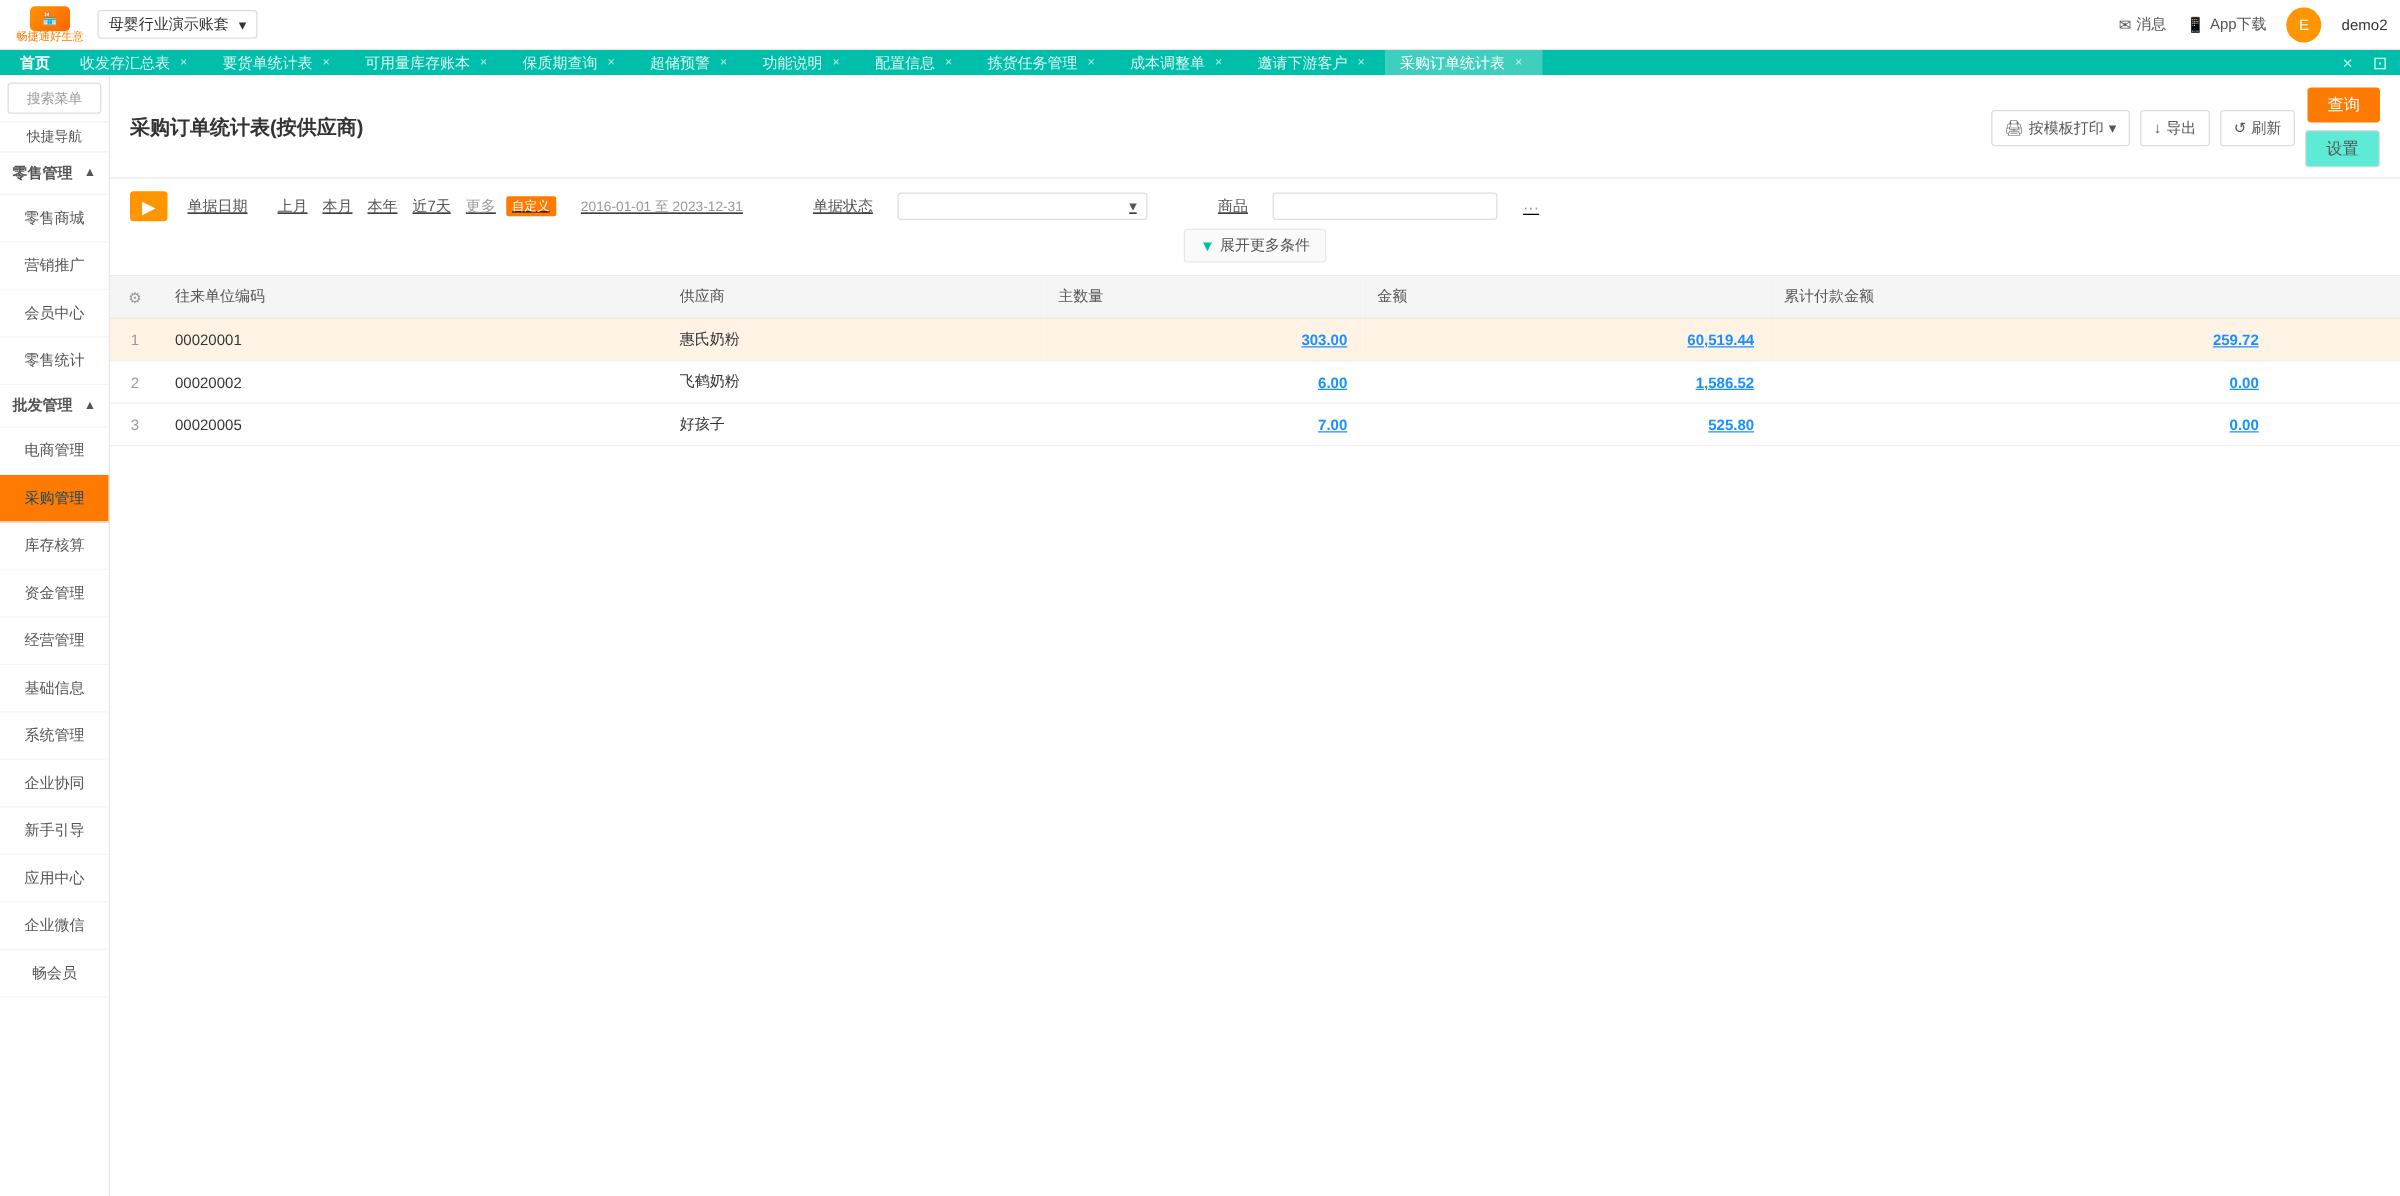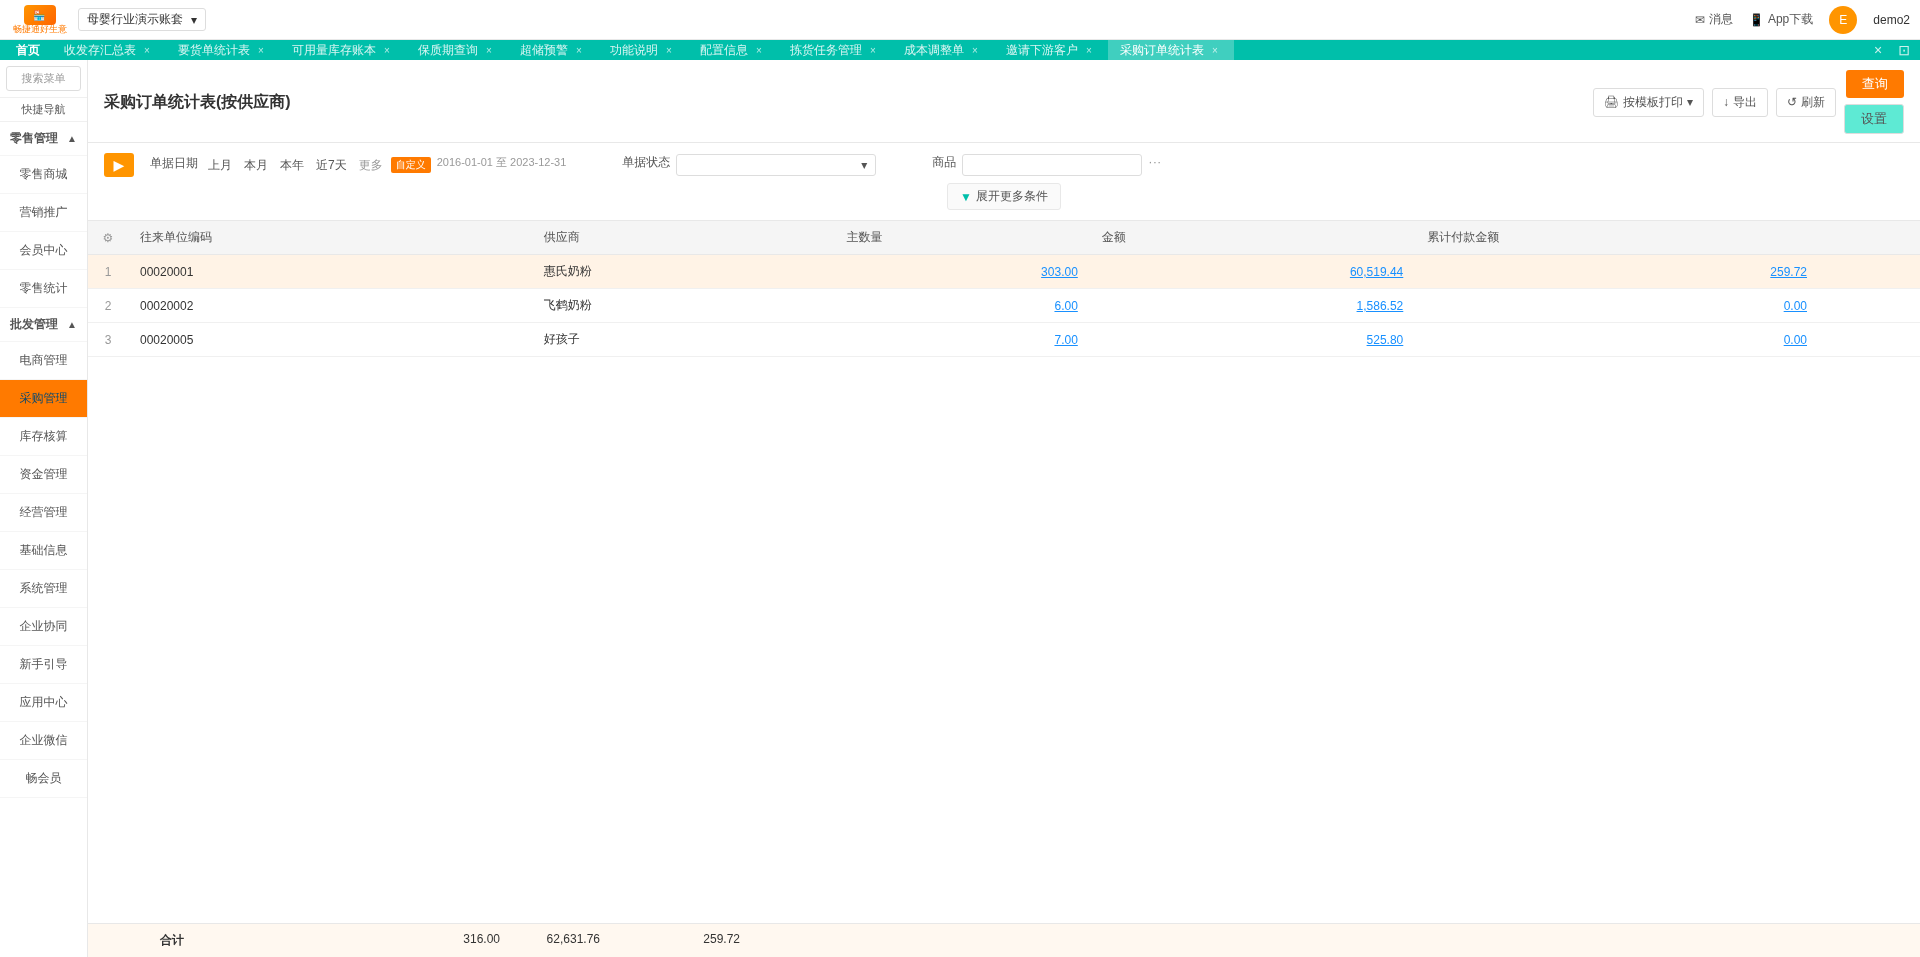--- a/index.html
+++ b/index.html
@@ -51,21 +51,21 @@
     .page-actions { display: flex; align-items: center; gap: 8px; }
     .btn-template { display: flex; align-items: center; gap: 4px; padding: 5px 10px; border: 1px solid #ddd; border-radius: 3px; background: #fff; font-size: 12px; color: #555; cursor: pointer; }
     .btn-export { display: flex; align-items: center; gap: 4px; padding: 5px 10px; border: 1px solid #ddd; border-radius: 3px; background: #fff; font-size: 12px; color: #555; cursor: pointer; }
     .btn-refresh { display: flex; align-items: center; gap: 4px; padding: 5px 10px; border: 1px solid #ddd; border-radius: 3px; background: #fff; font-size: 12px; color: #555; cursor: pointer; }
     .btn-query { padding: 5px 16px; background: #ff7a00; color: white; border: none; border-radius: 3px; font-size: 13px; cursor: pointer; }
     .btn-settings { display: block; padding: 5px 16px; background: #5eead4; color: #555; border: 1px solid #ddd; border-radius: 3px; font-size: 13px; cursor: pointer; }
 
     
     .filter-area { background: #fff; padding: 10px 16px; border-bottom: 1px solid #e8e8e8; }
     .filter-row { display: flex; align-items: center; gap: 16px; flex-wrap: wrap; }
-    .filter-group { display: flex; gap: 6px; }
+    .filter-group { display: flex; align-items: center; gap: 20px; text-decoration: underline; }
     .filter-label { font-size: 12px; color: #555; white-space: nowrap; }
     .filter-date-shortcuts { display: flex; align-items: center; gap: 4px; }
     .date-shortcut { font-size: 12px; color: #555; cursor: pointer; padding: 2px 4px; }
     .date-shortcut.more { color: #999; }
     .custom-badge { background: #ff7a00; color: white; font-size: 10px; padding: 1px 5px; border-radius: 2px; }
     .date-range { font-size: 11px; color: #999; }
     .filter-select { display: flex; align-items: center; gap: 4px; border: 1px solid #ddd; border-radius: 3px; padding: 3px 8px; min-width: 120px; background: #fff; cursor: pointer; font-size: 12px; color: #555; }
     .filter-select-wide { min-width: 200px; }
     .filter-input { border: 1px solid #ddd; border-radius: 3px; padding: 3px 8px; font-size: 12px; color: #555; min-width: 180px; }
     .expand-btn { display: flex; align-items: center; gap: 4px; font-size: 12px; color: #555; cursor: pointer; padding: 4px 12px; border: 1px solid #e8e8e8; border-radius: 3px; background: #fafafa; }
@@ -76,21 +76,21 @@
     
     .table-area { flex: 1; overflow: auto; background: #fff; margin: 0; }
     table { width: 100%; border-collapse: collapse; }
     thead tr { background: #f5f5f5; }
     th { padding: 8px 12px; text-align: left; font-size: 12px; color: #555; border-bottom: 1px solid #e8e8e8; font-weight: normal; white-space: nowrap; }
     td { padding: 8px 12px; font-size: 12px; color: #333; border-bottom: 1px solid #f0f0f0; white-space: nowrap; }
     .td-link { color: #1890ff; text-decoration: underline; cursor: pointer; }
     tr.selected td { background: #fff3e6; }
     .row-num { color: #999; text-align: center; }
     .checkbox-col { width: 40px; text-align: center; }
-    .td-right { text-align: right; }
+    .td-right { text-align: right; font-weight: bold; }
     .settings-icon { color: #999; cursor: pointer; }
 
     
     .table-footer { background: #fff8f0; border-top: 1px solid #e8e8e8; display: flex; padding: 8px 12px; font-size: 12px; color: #333; }
     .footer-label { width: 200px; padding-left: 60px; font-weight: bold; }
     .footer-val { text-align: right; }
 
     .right-actions { display: flex; flex-direction: column; gap: 6px; align-items: flex-end; }
   </style>
 </head>
@@ -348,21 +348,14 @@
       <td>好孩子</td>
       <td class="td-right"><span class="td-link">7.00</span></td>
       <td class="td-right"><span class="td-link">525.80</span></td>
       <td class="td-right"><span class="td-link">0.00</span></td>
       <td></td>
     </tr>
           </tbody>
       </table>
     </div>
 
-    <div class="table-footer">
-      <span class="footer-label">合计</span>
-      <span style="width:120px;display:inline-block;"></span>
-      <span class="footer-val" style="width:80px;display:inline-block;text-align:right;">316.00</span>
-      <span class="footer-val" style="width:100px;display:inline-block;text-align:right;">62,631.76</span>
-      <span class="footer-val" style="width:120px;display:inline-block;text-align:right;margin-left:20px;">259.72</span>
-    </div>
   </div>
 </div>
 
 </body></html>

